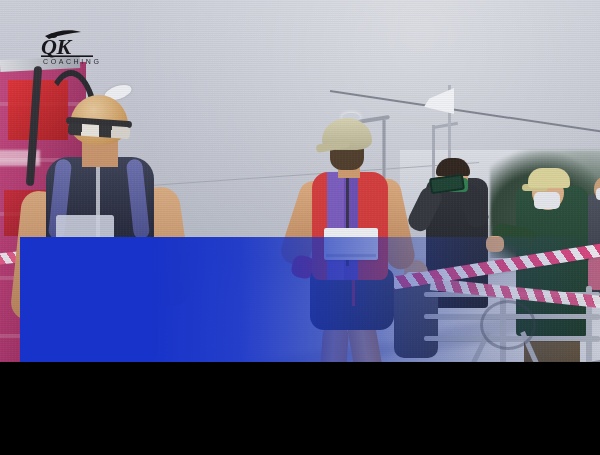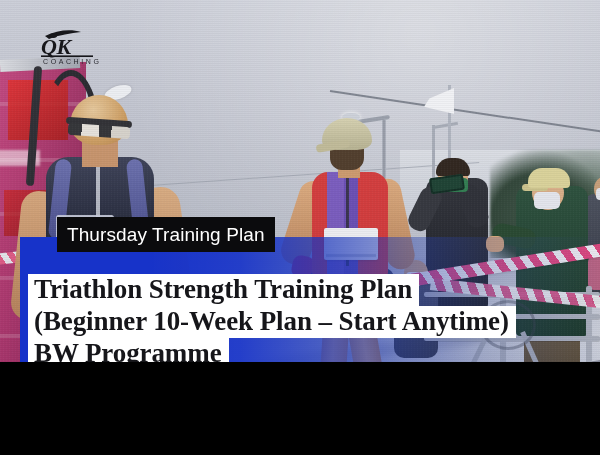--- a/index.html
+++ b/index.html
@@ -396,23 +396,15 @@
         <rect x="10" y="28.4" width="52" height="1.6"></rect>
       </g>
       <g fill="#2a2a30">
         <text x="12" y="37.4" font-family="Liberation Sans, sans-serif" font-size="7" letter-spacing="2.6">COACHING</text>
       </g>
     </svg>
   </div>
 
   <div class="bluepanel"></div>
 
-  <div class="eyebrow">
-    <span>Thursday Training Plan</span>
-  </div>
-
-  <div class="title">
-    <div class="line">Triathlon Strength Training Plan</div>
-    <div class="line">(Beginner 10-Week Plan – Start Anytime)</div>
-    <div class="line">BW Programme</div>
-  </div>
+
 
 </div>
 
 </body></html>

